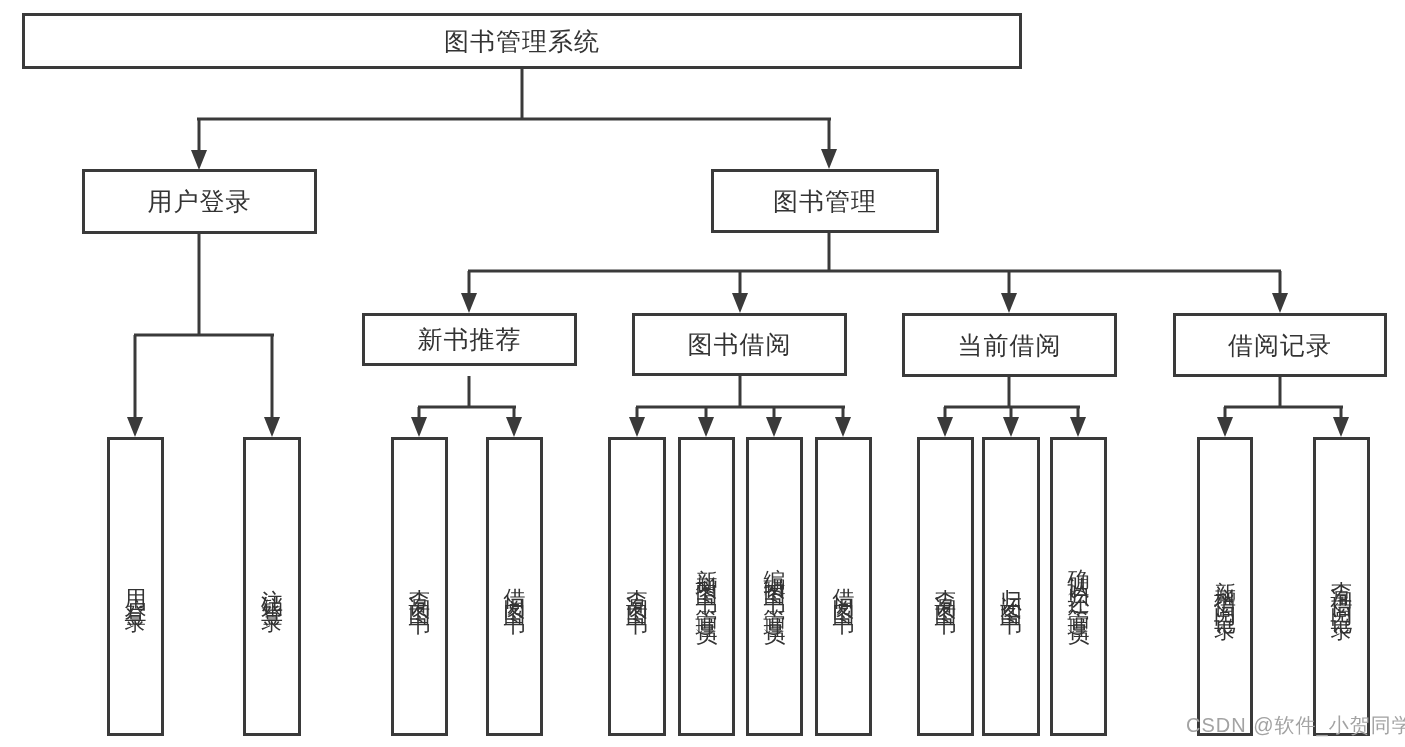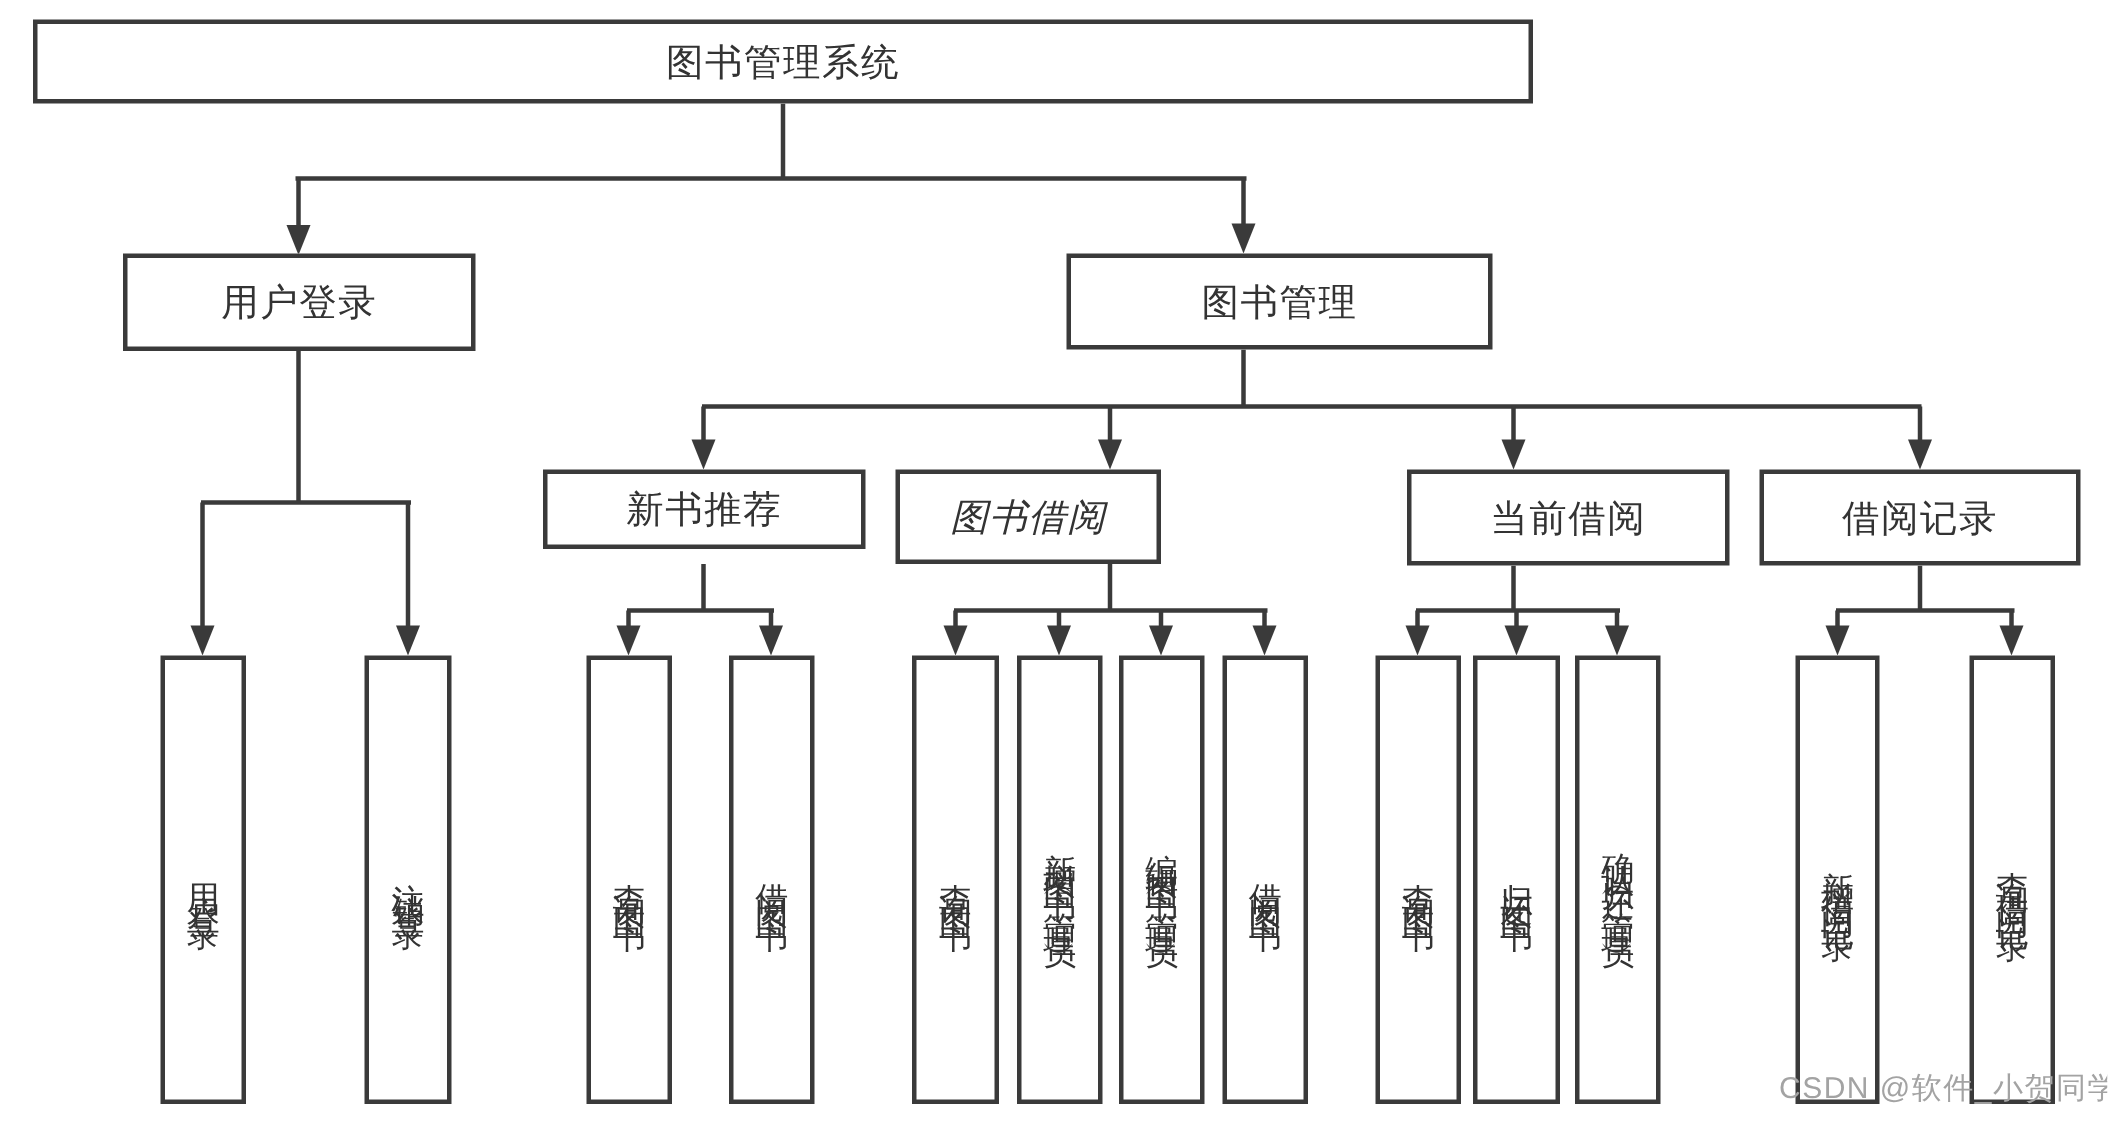--- a/index.html
+++ b/index.html
@@ -126,31 +126,31 @@
     </g>
   </svg>
 
   <div class="node hnode" style="left:22px;top:13px;width:1000px;height:56px;">
     <span>图书管理系统</span>
   </div>
 
   <div class="node hnode" style="left:82px;top:169px;width:235px;height:65px;">
     <span>用户登录</span>
   </div>
-  <div class="node hnode" style="left:711px;top:169px;width:284px;height:64px;">
+  <div class="node hnode" style="left:711px;top:169px;width:228px;height:64px;">
     <span>图书管理</span>
   </div>
 
   <div class="node hnode" style="left:362px;top:313px;width:215px;height:53px;">
     <span>新书推荐</span>
   </div>
-  <div class="node hnode" style="left:597px;top:313px;width:177px;height:63px;font-style:italic;">
+  <div class="node hnode" style="left:632px;top:313px;width:215px;height:63px;">
     <span>图书借阅</span>
   </div>
-  <div class="node hnode" style="left:938px;top:313px;width:215px;height:64px;">
+  <div class="node hnode" style="left:902px;top:313px;width:215px;height:64px;">
     <span>当前借阅</span>
   </div>
   <div class="node hnode" style="left:1173px;top:313px;width:214px;height:64px;">
     <span>借阅记录</span>
   </div>
 
   <div class="node leaf" style="left:107px;top:437px;width:57px;height:299px;">
     <span>用户登录</span>
   </div>
   <div class="node leaf" style="left:243px;top:437px;width:58px;height:299px;">

